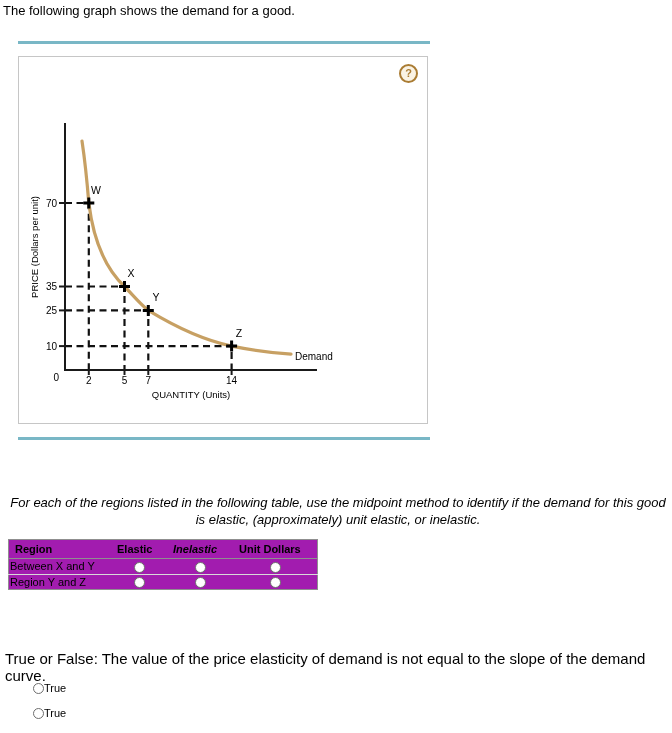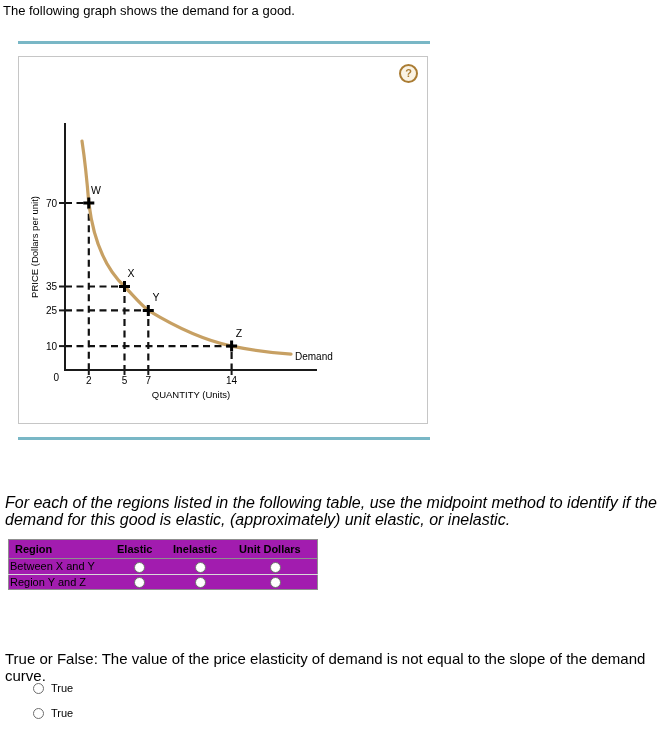--- a/index.html
+++ b/index.html
@@ -10,36 +10,36 @@
   .rule.top{top:41px}
   .rule.bottom{top:437px}
   .panel{position:absolute;left:18px;top:56px;width:408px;height:366px;
          border:1px solid #c6c6c6;background:#fff;}
   .help{position:absolute;top:7px;right:9px;width:15px;height:15px;
         border:2px solid #aa7c33;border-radius:50%;color:#aa7c33;font-weight:bold;
         font-size:11px;line-height:15px;text-align:center;background:#faf3e4;cursor:pointer;}
   svg.graph{position:absolute;left:0;top:0;}
   svg text{font-family:"Liberation Sans",sans-serif;fill:#000;}
   .instructions{position:absolute;left:5px;top:494px;width:666px;
-                font-style:italic;font-size:16px;line-height:17px;}
+                font-style:italic;font-size:13px;line-height:17px;text-align:center;}
   table.qtable{position:absolute;left:8px;top:539px;border-collapse:collapse;
                font-size:11px;border:1px solid #8f8f8f;background:#a21caf;}
   .qtable th{font-weight:bold;padding:3px 6px;text-align:left;
              border-bottom:1px solid #8f8f8f;white-space:nowrap;}
   .qtable th.region-h{text-align:left;width:90px;}
   .qtable th.c-elastic{width:44px;}
-  .qtable th.c-inelastic{width:54px;}
+  .qtable th.c-inelastic{width:54px;font-style:italic;}
   .qtable th.c-unit{width:72px;}
   .qtable td{text-align:center;border-top:1px solid #d9d9d9;}
   .qtable td.region{text-align:left;white-space:nowrap;}
   .radio{display:inline-block;width:11px;height:11px;border:1px solid #6e6e6e;
          border-radius:50%;background:#fff;box-sizing:border-box;cursor:pointer;
          vertical-align:middle;}
   .tf-question{position:absolute;left:5px;top:650px;font-size:15px;}
-  .tf-option{position:absolute;left:33px;display:flex;align-items:center;gap:7px;font-size:11px;}
+  .tf-option{position:absolute;left:33px;display:flex;align-items:center;font-size:11px;}
   .tf-option.opt-true{top:682px}
   .tf-option.opt-false{top:707px}
 </style>
 </head>
 <body>
 
 <div id="page">
 
   <div class="intro">The following graph shows the demand for a good.</div>
 

